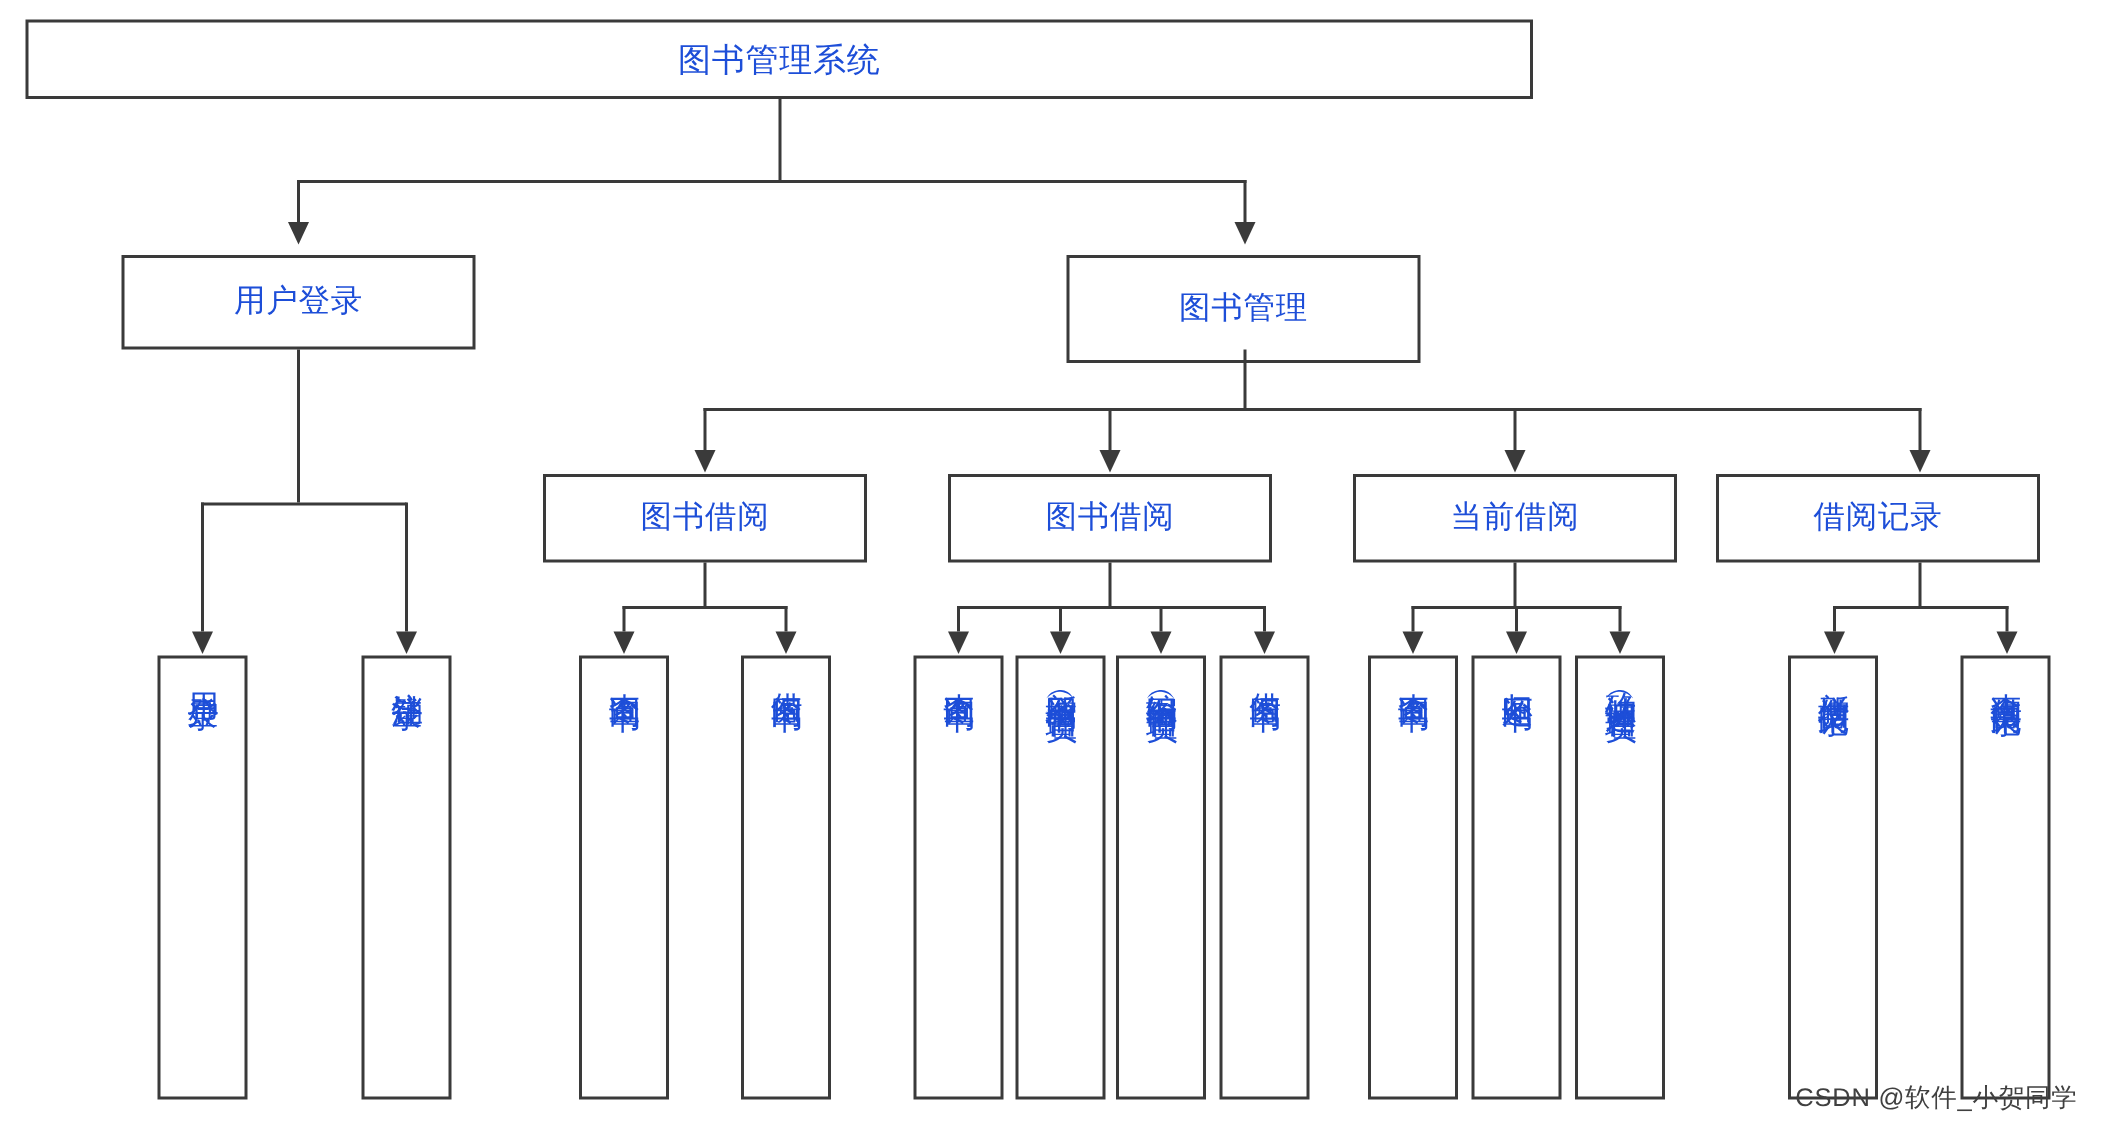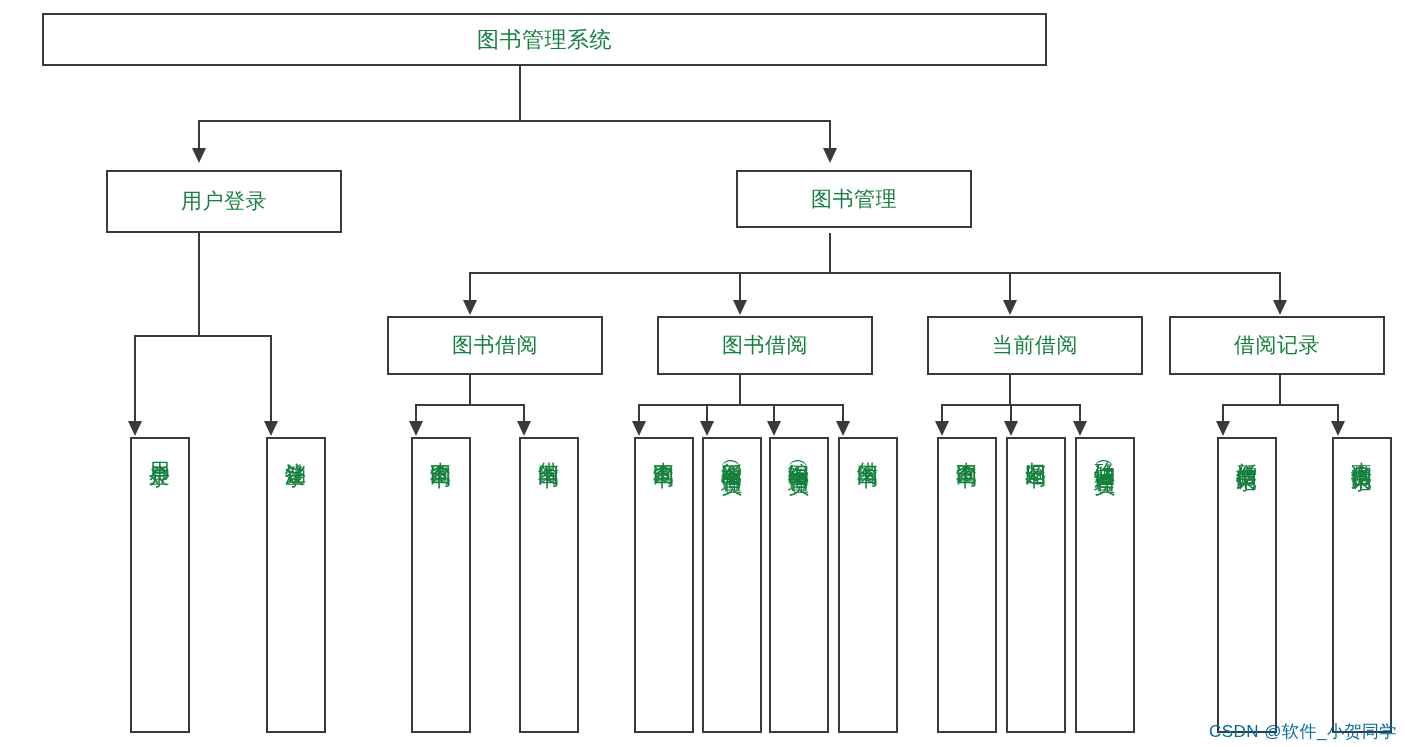--- a/index.html
+++ b/index.html
@@ -20,22 +20,21 @@
   }
   
   .node {
     position: absolute;
     box-sizing: border-box;
     background: #ffffff;
     border: 2px solid #3a3a3a;
     display: flex;
     align-items: center;
     justify-content: center;
-    color: #15803d;
-    margin-left: 25px;
+    color: #1d4ed8;
   }
   .node .label {
     display: block;
     text-align: center;
     line-height: 1.18;
     letter-spacing: 0.5px;
   }
   
   .node.h .label {
     writing-mode: horizontal-tb;
@@ -70,24 +69,24 @@
     position: absolute;
     width: 0;
     height: 0;
     border-left: 7px solid transparent;
     border-right: 7px solid transparent;
     border-top: 15px solid #3a3a3a;
   }
   
   #watermark {
     position: absolute;
-    right: 8px;
+    right: 20px;
     bottom: 4px;
     font-size: 17px;
-    color: #0369a1;
+    color: #404040;
     letter-spacing: 0.5px;
     white-space: nowrap;
     pointer-events: none;
   }
 </style>
 </head>
 <body>
 
 <div id="canvas">
 
@@ -100,21 +99,21 @@
   <div class="seg h" style="left:198px; top:120px; width:633px;"></div>
 
   <div class="seg v" style="left:198px; top:120px; height:28px;"></div>
   <div class="arrow" style="left:192px; top:148px;"></div>
   <div class="seg v" style="left:829px; top:120px; height:28px;"></div>
   <div class="arrow" style="left:823px; top:148px;"></div>
 
   <div class="node h" style="left:81px; top:170px; width:236px; height:63px;">
     <span class="label">用户登录</span>
   </div>
-  <div class="node h" style="left:711px; top:170px; width:236px; height:58px;">
+  <div class="node h" style="left:711px; top:170px; width:236px; height:72px;">
     <span class="label">图书管理</span>
   </div>
 
   <div class="seg v" style="left:198px; top:233px; height:102px;"></div>
   <div class="seg h" style="left:134px; top:335px; width:137px;"></div>
   <div class="seg v" style="left:134px; top:335px; height:86px;"></div>
   <div class="arrow" style="left:128px; top:421px;"></div>
   <div class="seg v" style="left:270px; top:335px; height:86px;"></div>
   <div class="arrow" style="left:264px; top:421px;"></div>
 

